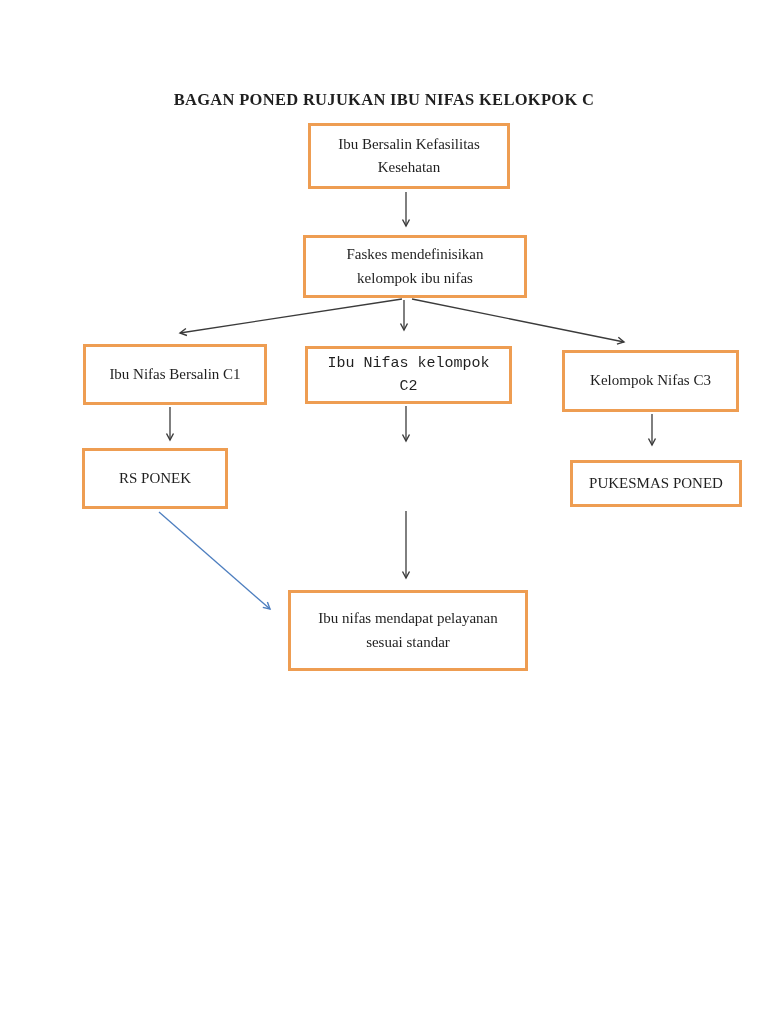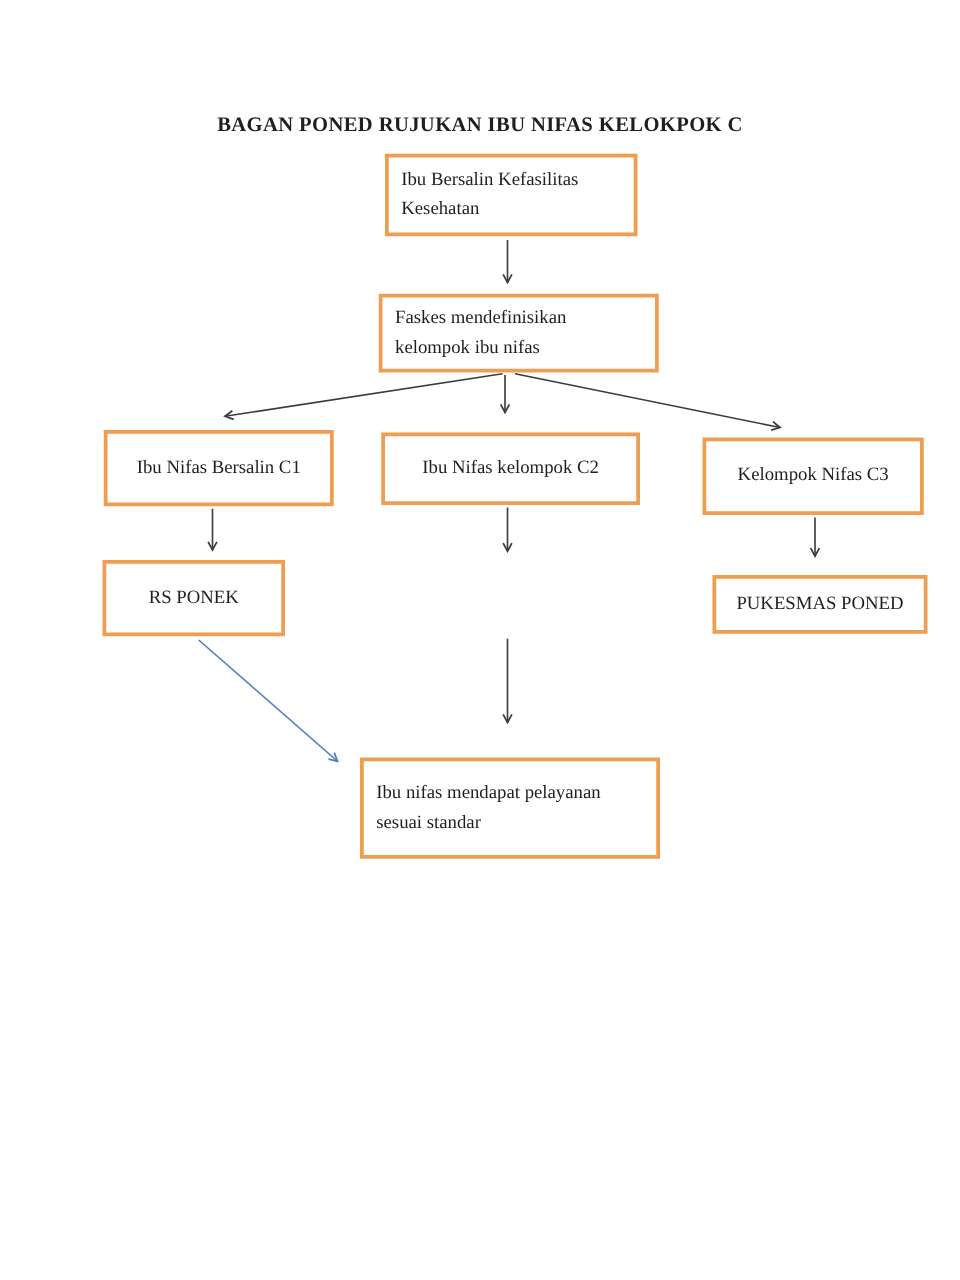--- a/index.html
+++ b/index.html
@@ -55,34 +55,35 @@
     stroke-width: 1.4;
   }
   .node {
     position: absolute;
     box-sizing: border-box;
     border: 3px solid var(--box-border, #ee9d52);
     background: #ffffff;
     display: flex;
     align-items: center;
     justify-content: center;
+    text-align: center;
     font-size: 15px;
     line-height: 1.55;
     padding: 19px 10px;
   }
   
   .n-ibu-bersalin   { left: 308px; top: 123px; width: 202px; height: 66px; }
   .n-faskes         { left: 303px; top: 235px; width: 224px; height: 63px; }
   .n-c1             { left:  83px; top: 344px; width: 184px; height: 61px; }
-  .n-c2             { left: 305px; top: 346px; width: 207px; height: 58px; }
+  .n-c2             { left: 305px; top: 346px; width: 207px; height: 58px; font-family: Liberation Mono, monospace; }
   .n-c3             { left: 562px; top: 350px; width: 177px; height: 62px; }
   .n-rs-ponek       { left:  82px; top: 448px; width: 146px; height: 61px; }
   .n-rs-non-ponek   { left: 320px; top: 450px; width: 173px; height: 58px; }
   .n-pukesmas-poned { left: 570px; top: 460px; width: 172px; height: 47px; }
-  .n-pelayanan      { left: 288px; top: 606px; width: 240px; height: 81px; }
+  .n-pelayanan      { left: 288px; top: 590px; width: 240px; height: 81px; }
 </style>
 </head>
 <body>
 
 <div class="page">
 
   <h1 class="diagram-title">BAGAN PONED RUJUKAN IBU NIFAS KELOKPOK C</h1>
 
   <svg class="arrows" viewBox="0 0 768 1024" aria-hidden="true">
     <defs>

